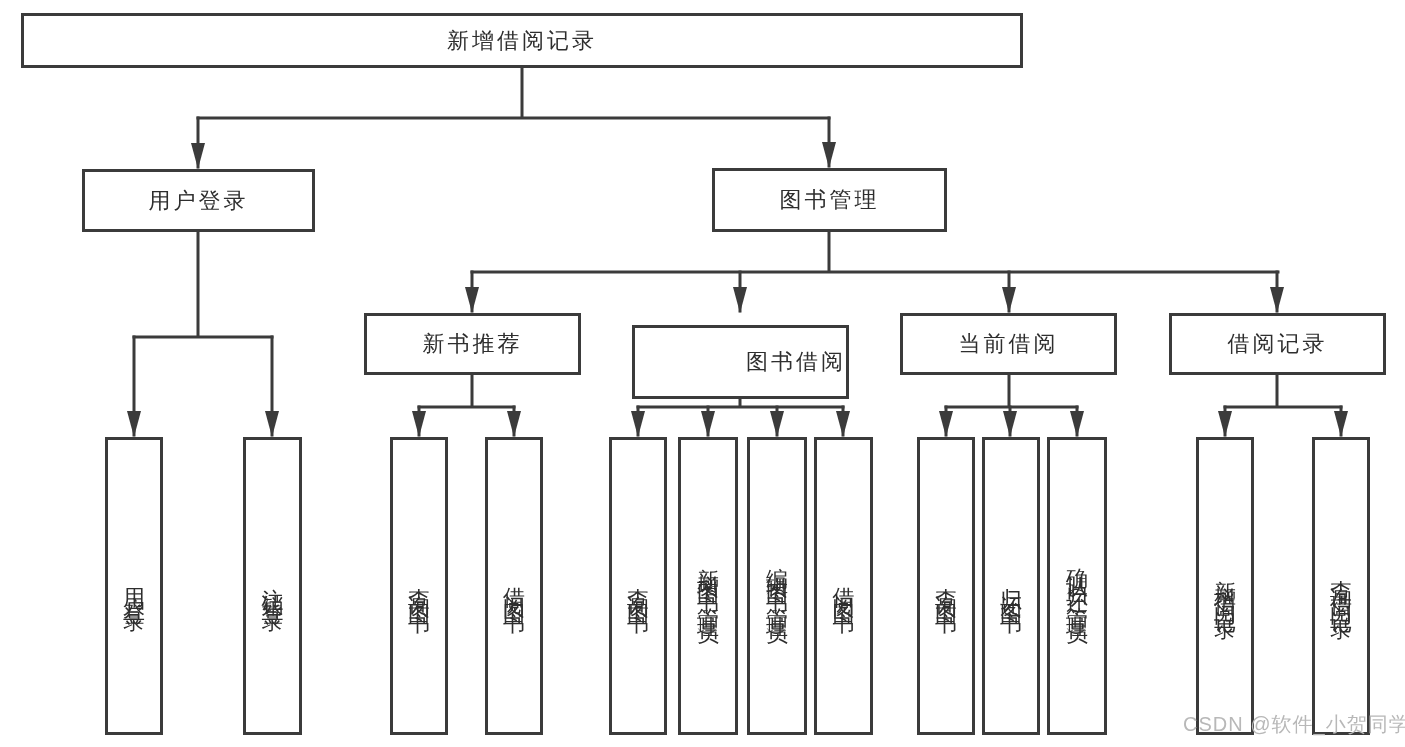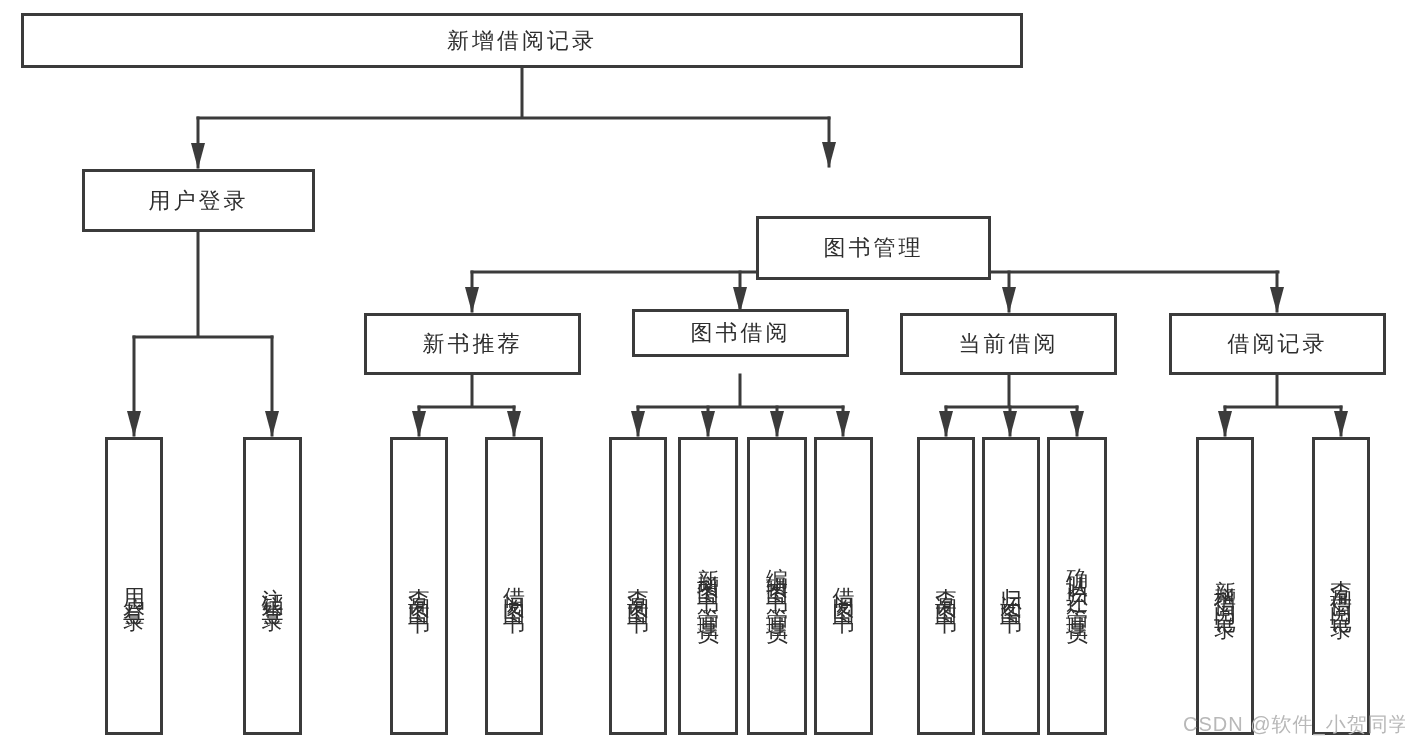--- a/index.html
+++ b/index.html
@@ -95,28 +95,28 @@
     </g>
   </svg>
 
   <div class="box" style="left:21px;top:13px;width:1002px;height:55px;">
     <span>新增借阅记录</span>
   </div>
 
   <div class="box" style="left:82px;top:169px;width:233px;height:63px;">
     <span>用户登录</span>
   </div>
-  <div class="box" style="left:756px;top:168px;width:235px;height:64px;margin-top:48px;">
+  <div class="box" style="left:712px;top:168px;width:235px;height:64px;">
     <span>图书管理</span>
   </div>
 
   <div class="box" style="left:364px;top:313px;width:217px;height:62px;">
     <span>新书推荐</span>
   </div>
-  <div class="box" style="left:632px;top:309px;width:217px;height:48px;">
+  <div class="box" style="left:632px;top:325px;width:217px;height:74px;justify-content:flex-end;">
     <span>图书借阅</span>
   </div>
   <div class="box" style="left:900px;top:313px;width:217px;height:62px;">
     <span>当前借阅</span>
   </div>
   <div class="box" style="left:1169px;top:313px;width:217px;height:62px;">
     <span>借阅记录</span>
   </div>
 
   <div class="box vbox" style="left:105px;top:437px;width:58px;height:298px;">

